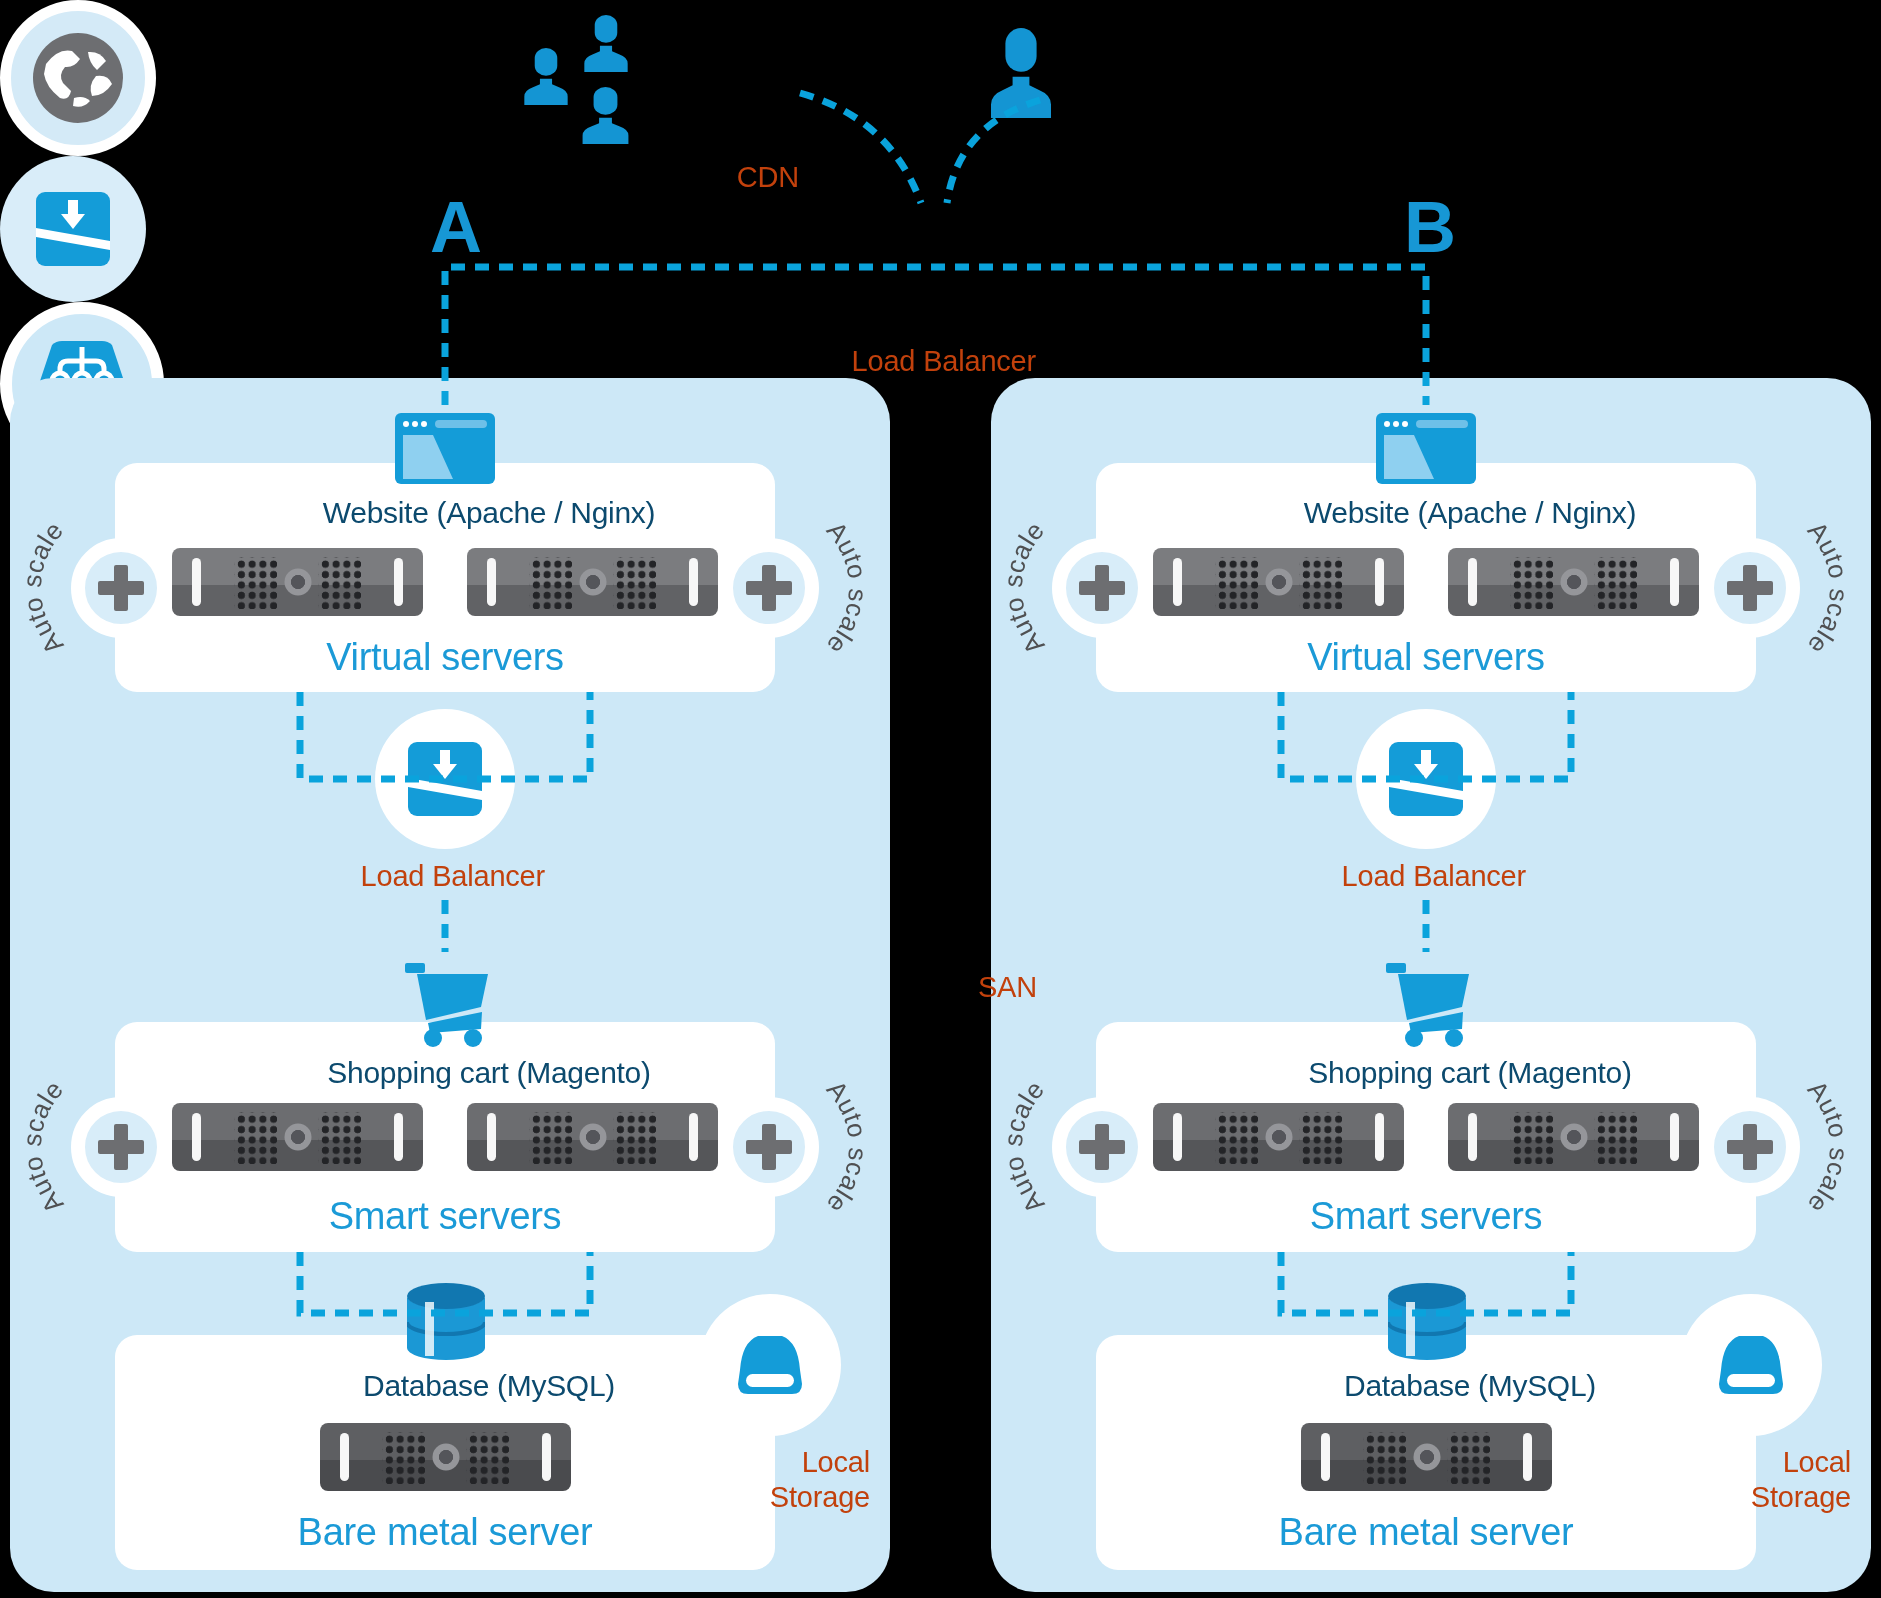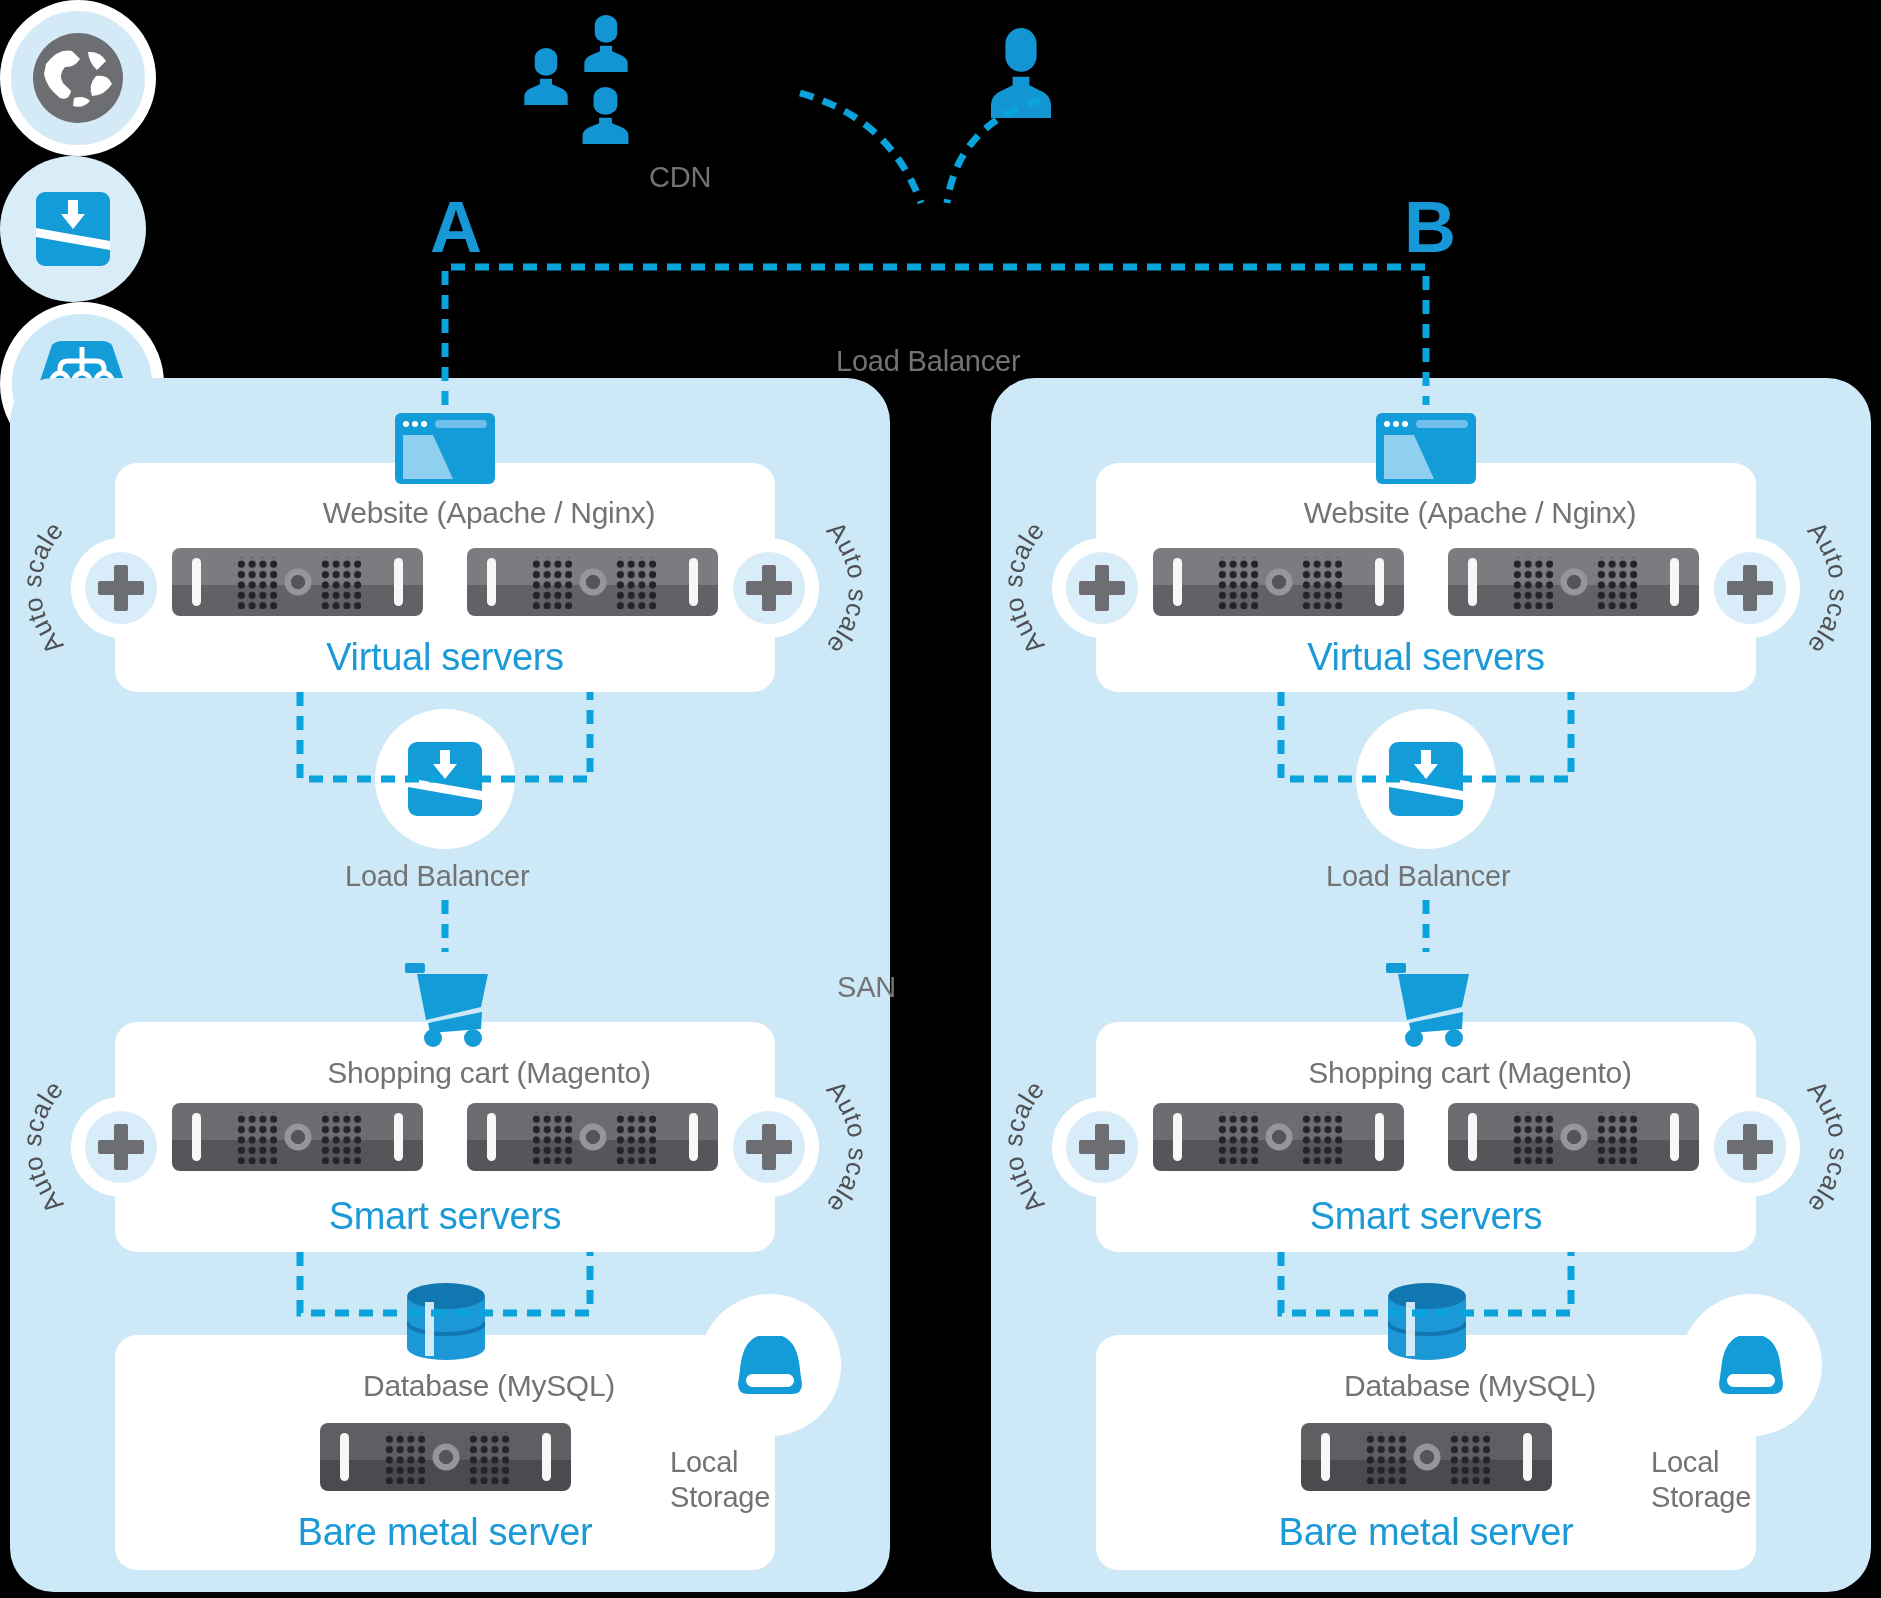--- a/index.html
+++ b/index.html
@@ -15,25 +15,25 @@
          border-radius:44px;z-index:1;}
   .panel-a{left:10px;}
   .panel-b{left:991px;}
   .panel > *{position:absolute;}
 
   .wbox{background:#fff;border-radius:22px;left:105px;width:660px;z-index:2;}
   .box-website{top:85px;height:229px;}
   .box-cart{top:644px;height:230px;}
   .box-db{top:957px;height:235px;}
 
-  .box-title{left:105px;width:748px;text-align:center;font-size:30px;color:#737373;
+  .box-title{left:105px;width:748px;text-align:center;font-size:30px;color:#0c4a6e;
              letter-spacing:-.3px;z-index:3;}
   .blue-label{left:105px;width:660px;text-align:center;font-size:38px;color:#1b9ad7;
               letter-spacing:-.3px;z-index:3;}
-  .gray-label{text-align:left;font-size:29px;color:#737373;letter-spacing:-.2px;}
+  .gray-label{text-align:right;font-size:29px;color:#c2410c;letter-spacing:-.2px;}
 
   
   .server{width:251px;height:68px;border-radius:8px;z-index:3;
           background:linear-gradient(var(--t) 0 55%, var(--b) 55% 100%);}
   .server.v{--t:#7b7c7f;--b:#616265;}
   .server.s{--t:#6c6d70;--b:#555659;}
   .server.m{--t:#5e5f62;--b:#4a4b4e;}
   .server::before,.server::after{content:"";position:absolute;top:10px;width:9px;height:48px;
           border-radius:5px;background:#f7f7f7;}
   .server::before{left:20px;} .server::after{right:20px;}

